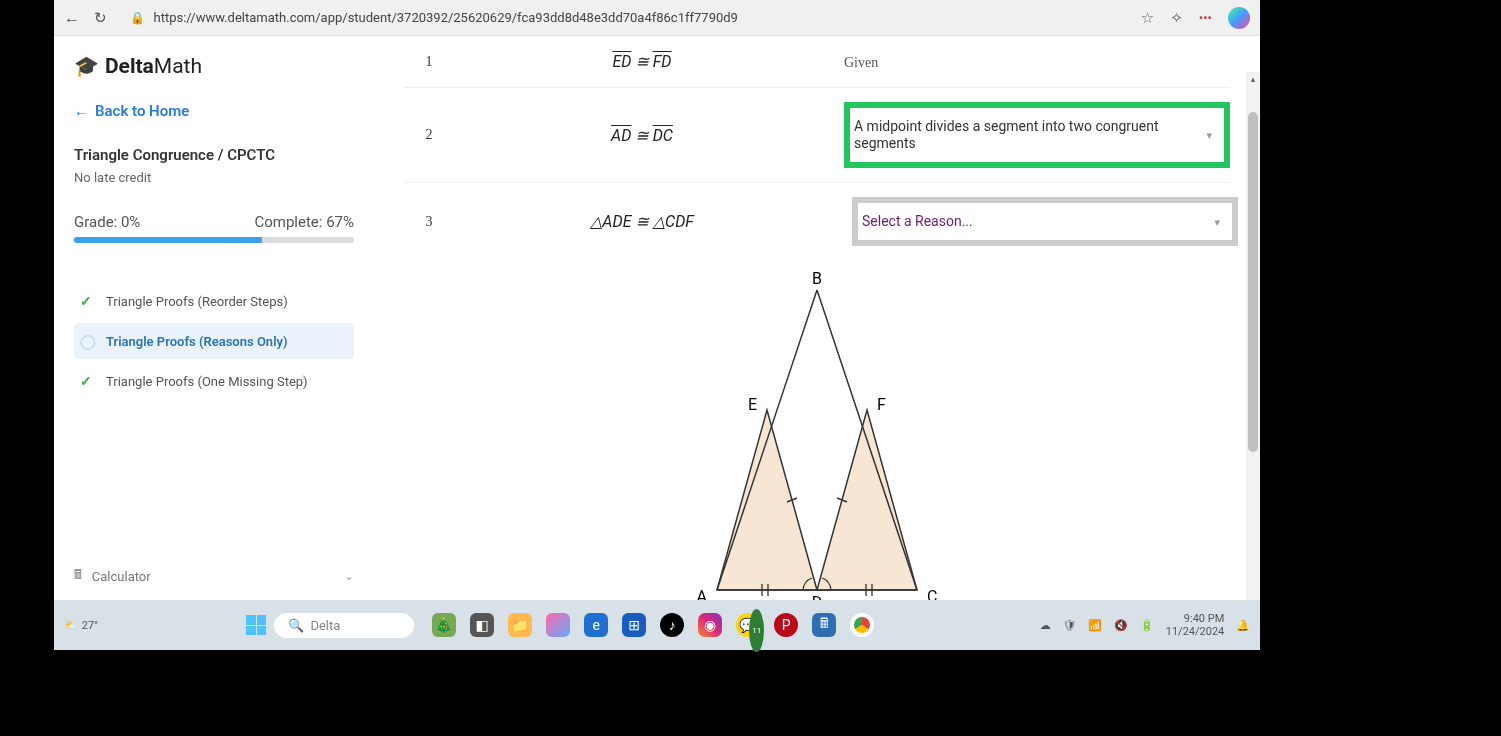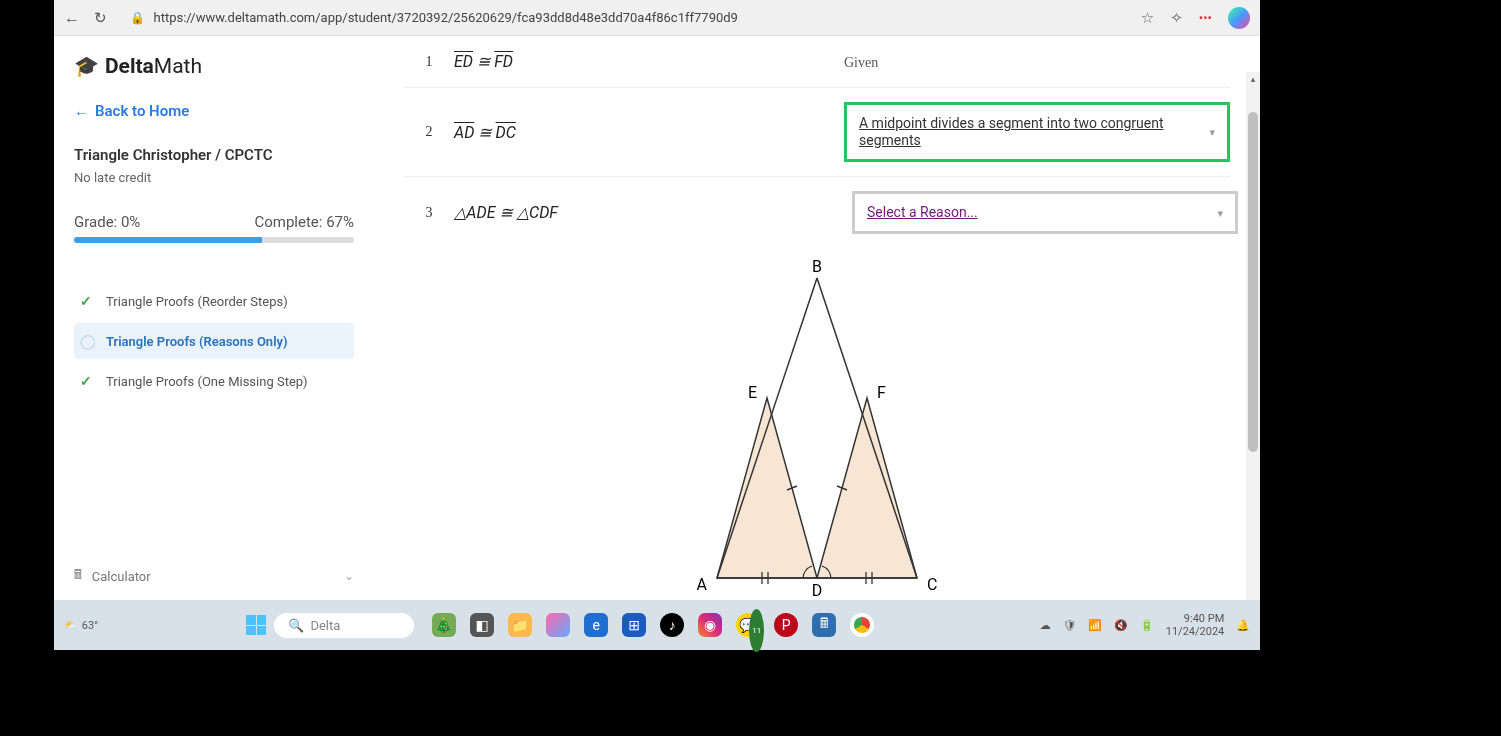--- a/index.html
+++ b/index.html
@@ -32,26 +32,26 @@
 .sidebar-bottom { margin-top: auto; }
 .calc-row { display: flex; align-items: center; gap: 10px; padding: 10px 0; font-size: 13px; color: #777; cursor: pointer; }
 .calc-chevron { margin-left: auto; color: #aaa; font-size: 12px; }
 .user-row { display: flex; align-items: center; gap: 10px; padding: 10px 0; font-size: 13px; color: #777; }
 .logout { margin-left: auto; color: #2a7be4; cursor: pointer; font-size: 13px; }
 .main { flex: 1; padding: 0 30px; overflow-y: auto; position: relative; }
 .proof-table { width: 100%; }
 .proof-row { display: flex; align-items: center; padding: 14px 0; border-bottom: 1px solid #eee; }
 .proof-row:last-child { border-bottom: none; }
 .step-num { width: 50px; font-family: Georgia, serif; font-size: 14px; color: #333; text-align: center; }
-.statement { flex: 1; text-align: left; font-family: Georgia, serif; font-style: italic; font-size: 16px; color: #222; }
+.statement { flex: 1; text-align: center; font-family: Georgia, serif; font-style: italic; font-size: 16px; color: #222; }
 .statement .line { margin: 2px 0; }
 .overline { text-decoration: overline; font-style: italic; }
 .reason-col { width: 400px; padding-left: 14px; }
 .reason-given { font-size: 14px; color: #555; font-family: Georgia, serif; }
-.reason-select { width: 100%; border: 3px solid #22c55e; background: #fff; padding: 10px 32px 10px 12px; font-size: 14px; color: #333; font-family: Georgia, serif; text-align: left; position: relative; cursor: pointer; text-decoration: underline; }
+.reason-select { width: 100%; border: 6px solid #22c55e; background: #fff; padding: 10px 32px 10px 4px; font-size: 14px; color: #333; font-family: Georgia, serif; text-align: left; position: relative; cursor: pointer; }
 .reason-select.placeholder { color: #701a75; border-color: #ccc; margin-left: 8px; }
 .reason-select::after { content: "▾"; position: absolute; right: 12px; top: 50%; transform: translateY(-50%); color: #999; font-size: 11px; }
 .diagram { display: flex; justify-content: center; margin-top: 10px; }
 .diagram svg { width: 320px; height: 360px; }
 .scroll-track { position: absolute; right: 0; top: 36px; bottom: 0; width: 14px; background: #f2f2f2; }
 .scroll-thumb { position: absolute; right: 2px; top: 40px; width: 10px; height: 340px; background: #bfbfbf; border-radius: 5px; }
 .scroll-arrow { position: absolute; right: 2px; width: 10px; height: 10px; font-size: 9px; color: #666; text-align: center; }
 .taskbar { position: absolute; left: 54px; top: 600px; width: 1206px; height: 50px; background: #d8e0e8; display: flex; align-items: center; padding: 0 10px; gap: 8px; }
 .weather { display: flex; align-items: center; gap: 4px; font-size: 11px; color: #555; margin-right: 140px; }
 .win-logo { width: 20px; height: 20px; display: grid; grid-template: 1fr 1fr / 1fr 1fr; gap: 1px; }
@@ -85,21 +85,21 @@
   <div class="content">
     <div class="sidebar">
       <div class="logo">
         <span class="cap">🎓</span>
         <span><span class="delta">Delta</span><span>Math</span></span>
       </div>
       <div class="back-home">
         <span>←</span>
         <span>Back to Home</span>
       </div>
-      <div class="assignment-title">Triangle Christopher / CPCTC</div>
+      <div class="assignment-title">Triangle Congruence / CPCTC</div>
       <div class="no-late">No late credit</div>
       <div class="stats">
         <span>Grade: 0%</span>
         <span>Complete: 67%</span>
       </div>
       <div class="progress-bar">
           <div class="progress-fill"></div>
         </div>
       <div class="task-list">
         <div class="task">
@@ -190,21 +190,21 @@
       <div class="scroll-arrow" style="top:2px;">▴</div>
       <div class="scroll-thumb"></div>
       <div class="scroll-arrow" style="bottom:2px;">▾</div>
     </div>
   </div>
 </div>
 
 <div class="taskbar">
   <div class="weather">
     <span>⛅</span>
-    <span>63°</span>
+    <span>27°</span>
   </div>
   <div class="win-logo">
       <span></span>
       <span></span>
       <span></span>
       <span></span>
     </div>
   <div class="search-box">
     <span>🔍</span>
     <span>Delta</span>

